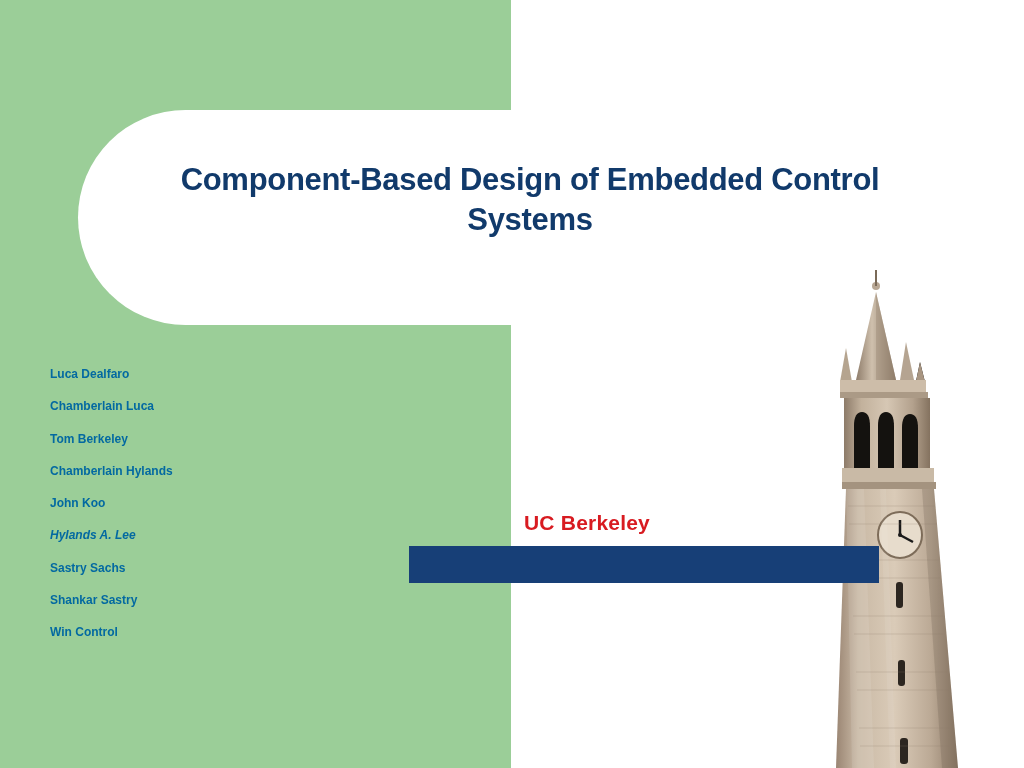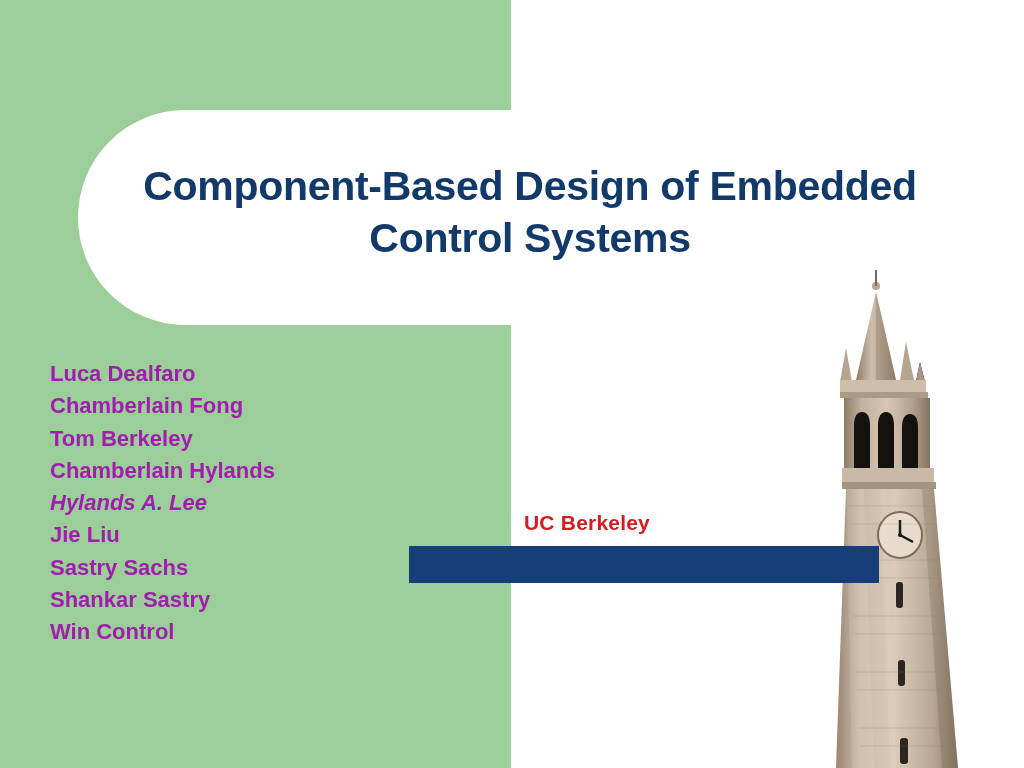--- a/index.html
+++ b/index.html
@@ -39,21 +39,21 @@
     background: #ffffff;
     border-top-left-radius: 110px;
     border-bottom-left-radius: 110px;
   }
   .title-text {
     position: absolute;
     left: 130px;
     top: 160px;
     width: 800px;
     color: #113A6B;
-    font-size: 41px;
+    font-size: 31px;
     font-weight: bold;
     line-height: 1.28;
     text-align: center;
     letter-spacing: -0.3px;
   }
   
   .tower-wrap {
     position: absolute;
     right: 0px;
     top: 230px;
@@ -84,22 +84,22 @@
     letter-spacing: 0.2px;
   }
   
   .authors {
     position: absolute;
     left: 50px;
     top: 358px;
     width: 420px;
   }
   .author {
-    color: #a21caf;
-    font-size: 22px;
+    color: #0369a1;
+    font-size: 12px;
     font-weight: bold;
     line-height: 32.3px;
     white-space: nowrap;
   }
   .author.italic {
     font-style: italic;
   }
 </style>
 </head>
 <body>
@@ -189,23 +189,23 @@
   </div>
 
   <div class="title-text">Component-Based Design of Embedded Control Systems</div>
 
   <div class="blue-bar"></div>
 
   <div class="uc-berkeley">UC Berkeley</div>
 
   <div class="authors">
     <div class="author">Luca Dealfaro</div>
-    <div class="author">Chamberlain Fong</div>
+    <div class="author">Chamberlain Luca</div>
     <div class="author">Tom Berkeley</div>
     <div class="author">Chamberlain Hylands</div>
+    <div class="author">John Koo</div>
     <div class="author italic">Hylands A. Lee</div>
-    <div class="author">Jie Liu</div>
     <div class="author">Sastry Sachs</div>
     <div class="author">Shankar Sastry</div>
     <div class="author">Win Control</div>
   </div>
 
 </div>
 
 </body></html>

